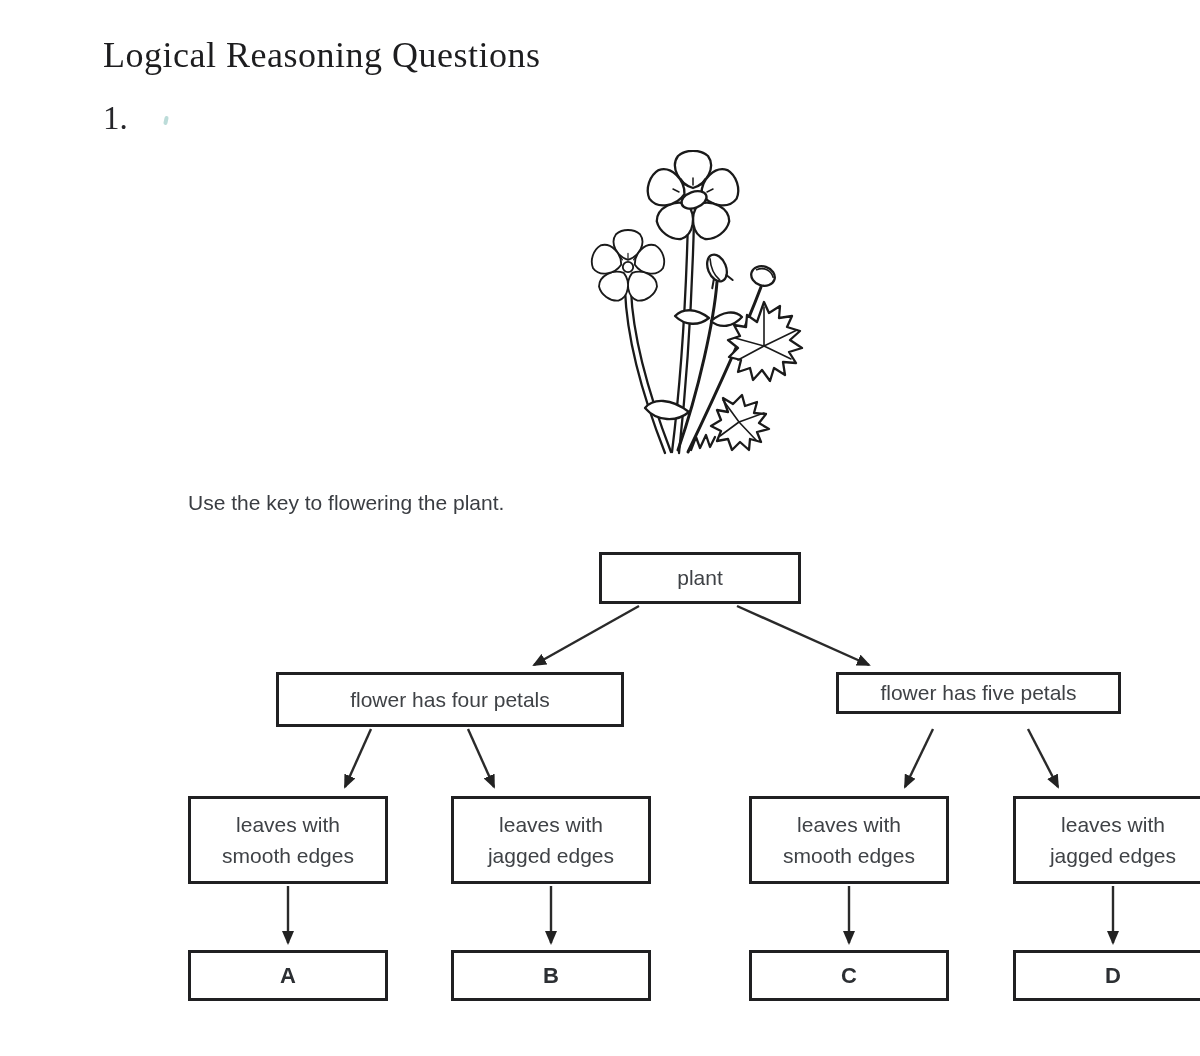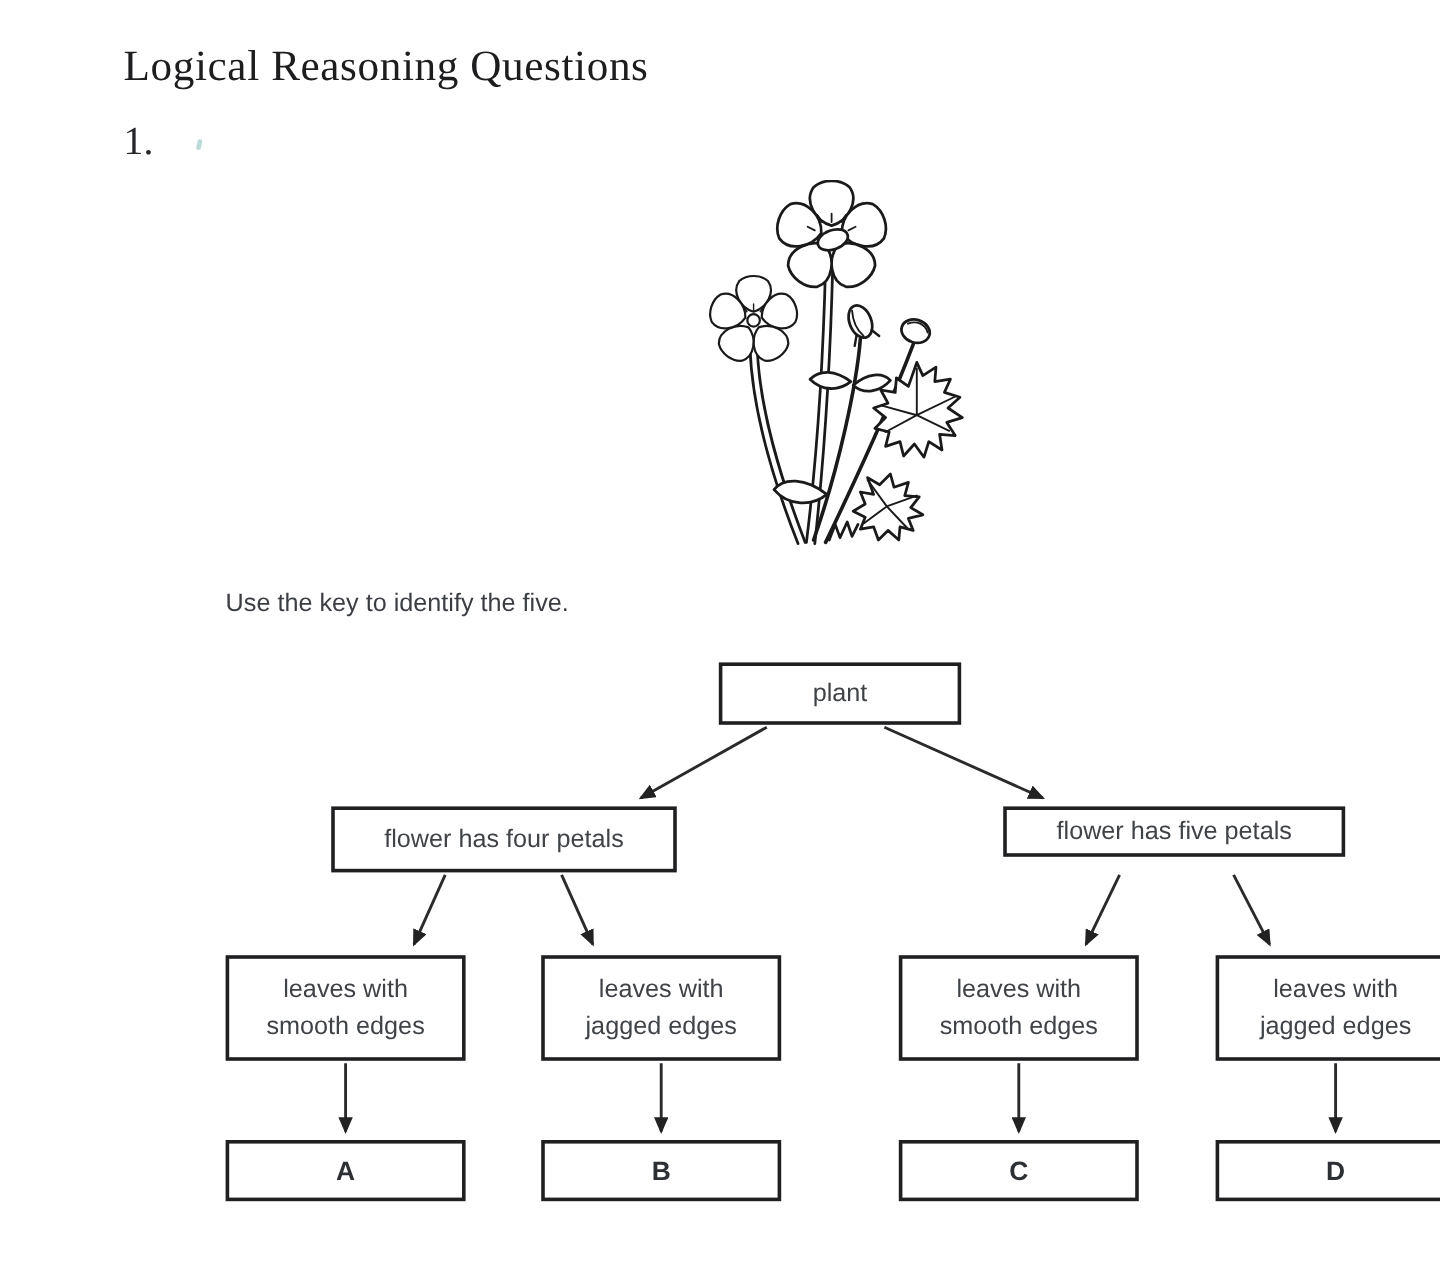--- a/index.html
+++ b/index.html
@@ -44,21 +44,21 @@
   }
   .box{
     position:absolute;box-sizing:border-box;
     border:3px solid #202022;background:#ffffff;
     display:flex;flex-direction:column;
     align-items:center;justify-content:center;
     text-align:left;
     font-size:21px;color:#3f4246;line-height:1.5;
   }
   .box.root   {left:568px;top:552px;width:202px;height:52px;}
-  .box.br-l   {left:245px;top:672px;width:288px;height:55px;}
+  .box.br-l   {left:245px;top:672px;width:348px;height:55px;}
   .box.br-r   {left:805px;top:672px;width:285px;height:42px;}
   .box.leaf-1 {left:157px;top:796px;width:200px;height:88px;}
   .box.leaf-2 {left:420px;top:796px;width:200px;height:88px;}
   .box.leaf-3 {left:718px;top:796px;width:200px;height:88px;}
   .box.leaf-4 {left:982px;top:796px;width:200px;height:88px;}
   .box.ans    {top:950px;width:200px;height:51px;
                font-weight:bold;font-size:22px;color:#2c2f33;}
   .box.ans-a{left:157px;} .box.ans-b{left:420px;}
   .box.ans-c{left:718px;} .box.ans-d{left:982px;}
 </style>
@@ -128,21 +128,21 @@
       <ellipse cx="0" cy="0" rx="9" ry="14"></ellipse>
       <path d="M-3,-11 C-6,-2 -5,6 -2,12" stroke-width="1.6"></path>
       <path d="M-7,9 L-12,17 M6,10 L10,17" stroke-width="2"></path>
     </g>
     <g transform="translate(192,126) rotate(18)" fill="#ffffff">
       <ellipse cx="0" cy="0" rx="12" ry="9.5"></ellipse>
       <path d="M-8,-4 C-2,-9 6,-8 10,-2" stroke-width="1.6"></path>
     </g>
   </svg>
 
-  <div class="instruction">Use the key to identify the five.</div>
+  <div class="instruction">Use the key to flowering the plant.</div>
 
   <svg class="arrow-layer">
     <defs>
       <marker id="arw" markerUnits="userSpaceOnUse" markerWidth="14" markerHeight="12" refX="12" refY="6" orient="auto">
         <path d="M0,0 L14,6 L0,12 Z" fill="#222222" stroke="none"></path>
       </marker>
     </defs>
     <g stroke="#2a2a2a" stroke-width="2.4">
       <line x1="608" y1="606" x2="503" y2="665" marker-end="url(#arw)"></line>
       <line x1="706" y1="606" x2="838" y2="665" marker-end="url(#arw)"></line>

